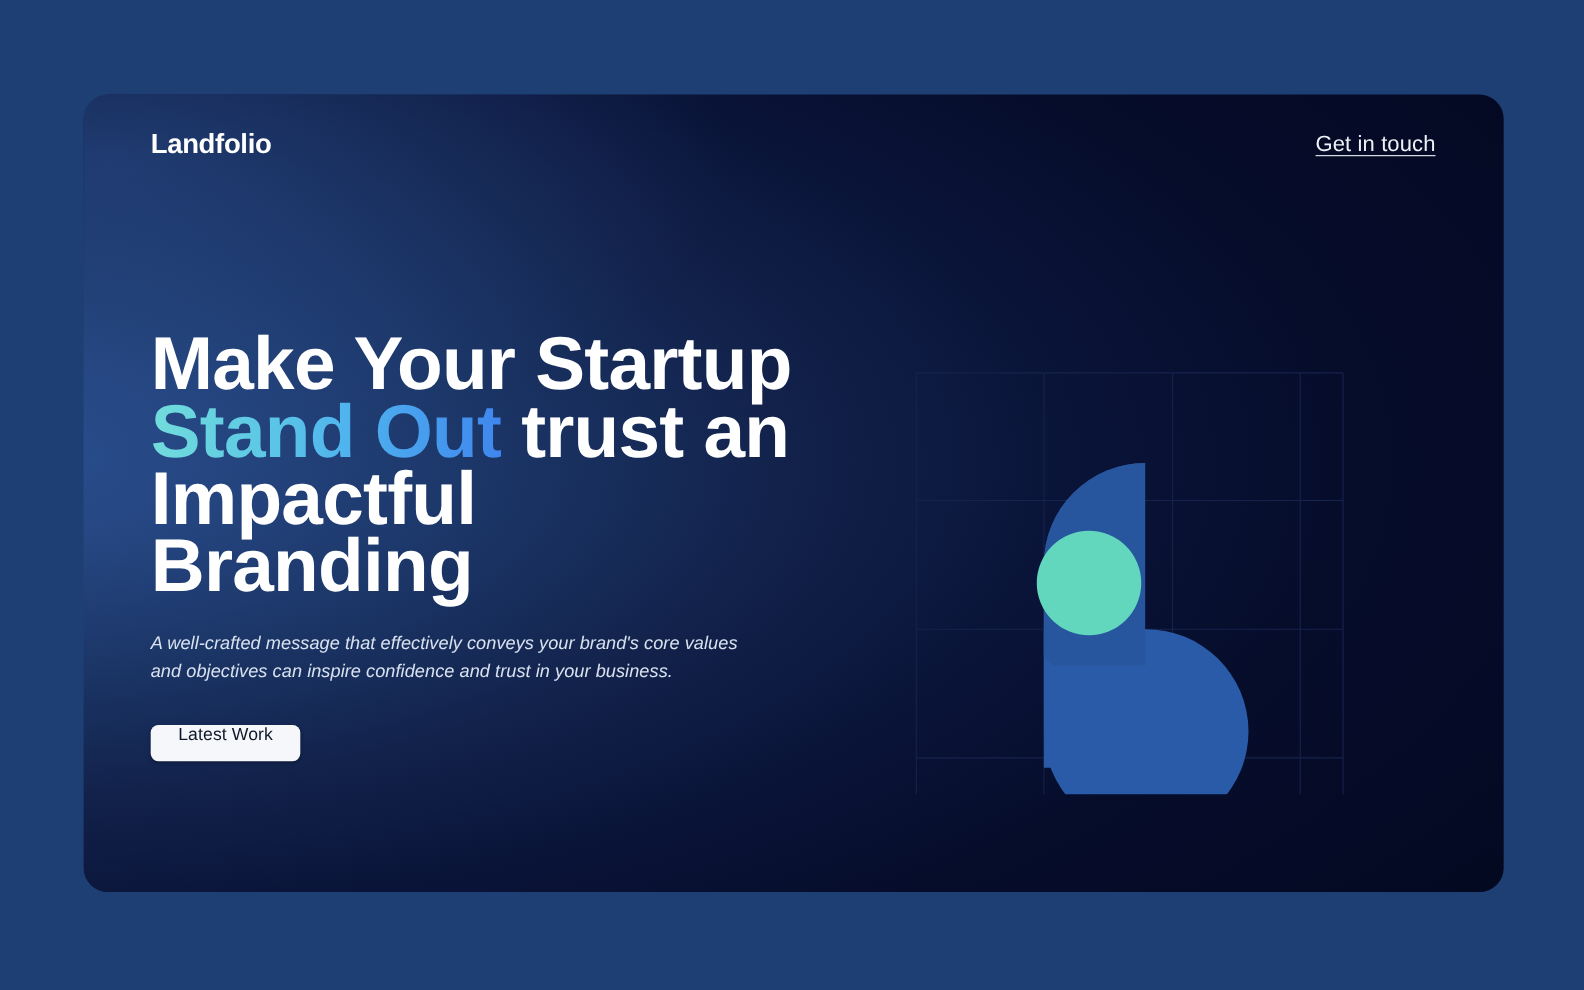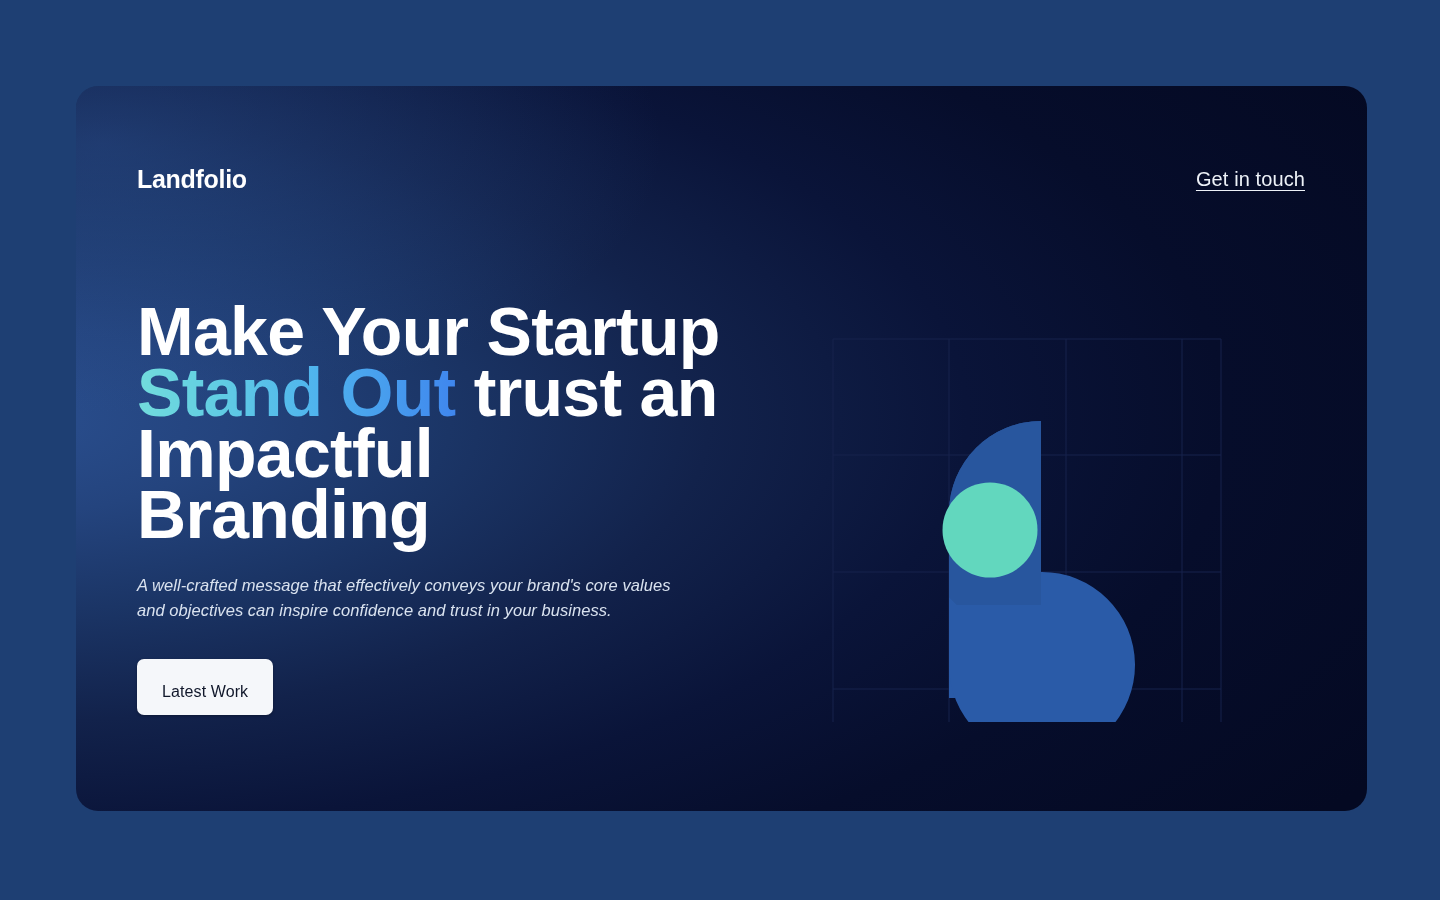--- a/index.html
+++ b/index.html
@@ -57,21 +57,20 @@
   #site-nav {
     position:absolute;
     left:0; top:0;
     width:100%;
     height:90px;
     display:flex;
     align-items:center;
     justify-content:space-between;
     padding:0 62px 0 61px;
     z-index:5;
-    margin-top:48px;
   }
 
   #brand-logo {
     font-size:25px;
     font-weight:bold;
     letter-spacing:-0.3px;
     color:#ffffff;
   }
 
   #get-in-touch-link {
@@ -121,21 +120,21 @@
     font-size:16.5px;
     line-height:25px;
     color:#d9e2ef;
     letter-spacing:.05px;
     font-style:italic;
   }
 
   #latest-work-button {
     margin-top:36px;
     display:inline-block;
-    padding:24px 25px 14px;
+    padding:1px 25px 14px;
     border:none;
     border-radius:7px;
     background:#f5f7fa;
     color:#10172a;
     font-family:"Liberation Sans", sans-serif;
     font-size:16px;
     font-weight:normal;
     letter-spacing:.1px;
     cursor:pointer;
     box-shadow:0 1px 3px rgba(0,0,0,.28);

